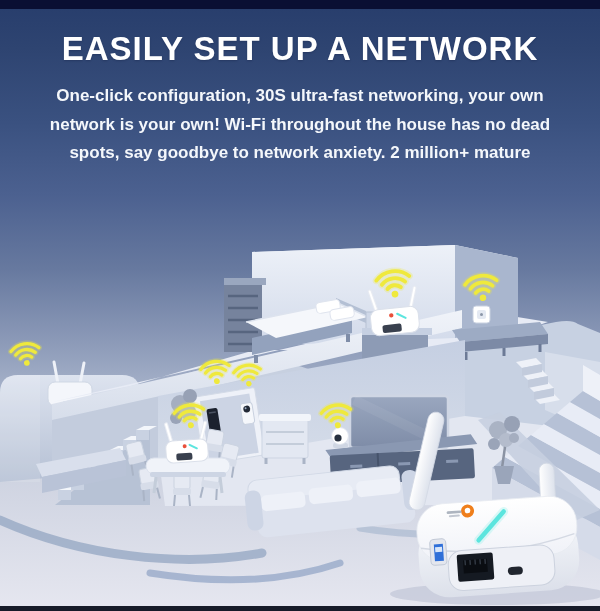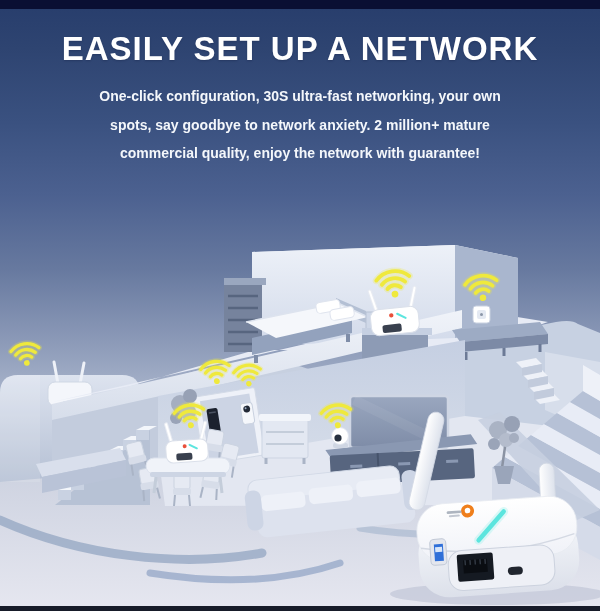--- a/index.html
+++ b/index.html
@@ -11,36 +11,36 @@
       #67799f 44%, #8c9ab8 56%, #b3bed2 68%, #d0d5e3 80%,
       #dfe1ec 92%, #e4e5ef 100%);
   }
   .topbar{position:absolute;top:0;left:0;width:600px;height:9px;background:#0a0f33;z-index:3;}
   .bottombar{position:absolute;bottom:0;left:0;width:600px;height:5px;background:#171b29;z-index:3;}
   header{position:absolute;top:30px;left:0;width:600px;text-align:center;z-index:2;}
   h1{
     margin:0;color:#ffffff;font-size:33px;font-weight:bold;letter-spacing:1px;
     text-shadow:0 1px 2px rgba(10,20,50,.25);
   }
-  .desc{margin:14px auto 0;width:552px;color:#f4f7fb;font-size:14px;font-weight:bold;line-height:28.5px;}
+  .desc{margin:14px auto 0;width:552px;color:#f4f7fb;font-size:17px;font-weight:bold;line-height:28.5px;}
   .desc span{display:block;}
   svg.scene{position:absolute;left:0;top:0;z-index:1;}
 </style>
 </head>
 <body>
 
 <div class="stage">
   <div class="topbar"></div>
 
   <header>
     <h1>EASILY SET UP A NETWORK</h1>
     <p class="desc">
       <span>One-click configuration, 30S ultra-fast networking, your own</span>
+      <span>network is your own! Wi-Fi throughout the house has no dead</span>
       <span>spots, say goodbye to network anxiety. 2 million+ mature</span>
-      <span>commercial quality, enjoy the network with guarantee!</span>
     </p>
   </header>
 
   <svg class="scene" width="600" height="611" viewBox="0 0 600 611">
     <defs>
       <linearGradient id="gGround" x1="0" y1="0" x2="0" y2="1">
         <stop offset="0" stop-color="#c8cedd"></stop>
           <stop offset="1" stop-color="#e6e7f0"></stop>
       </linearGradient>
       <linearGradient id="gWallBack" x1="0" y1="0" x2="0" y2="1">

